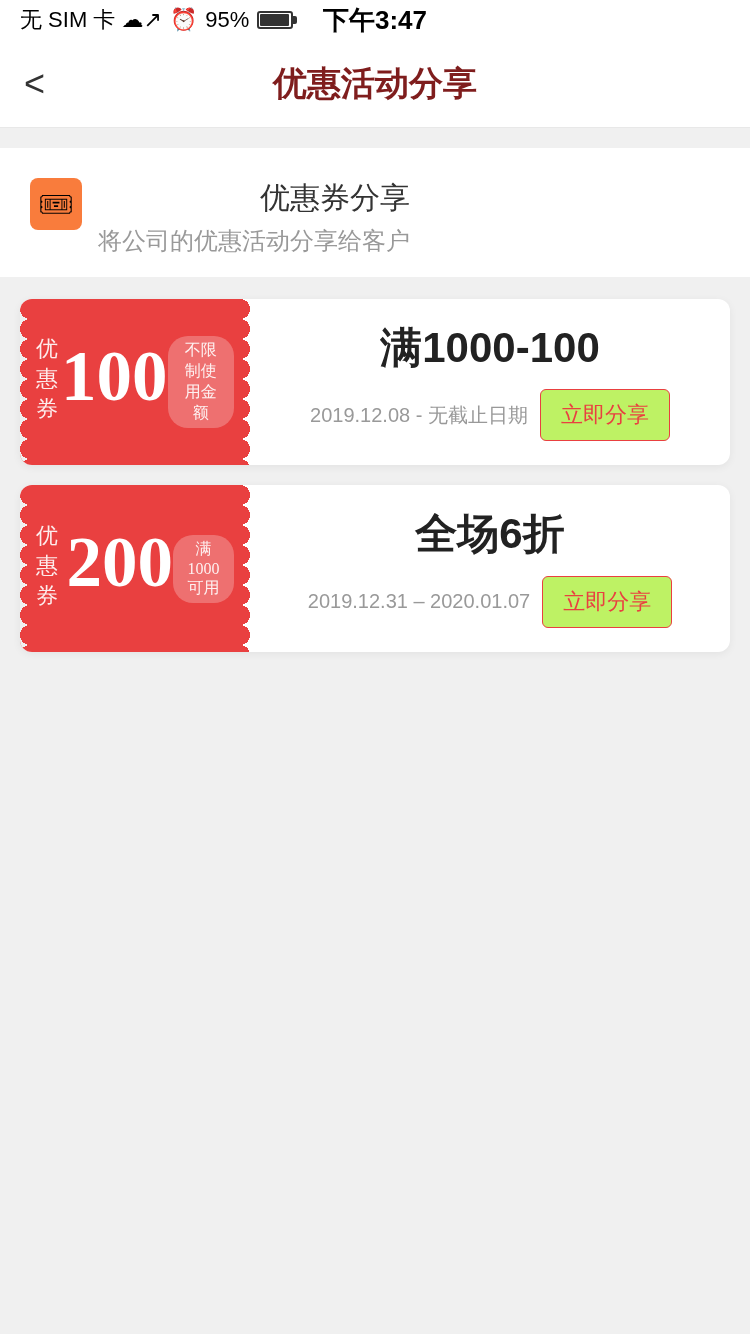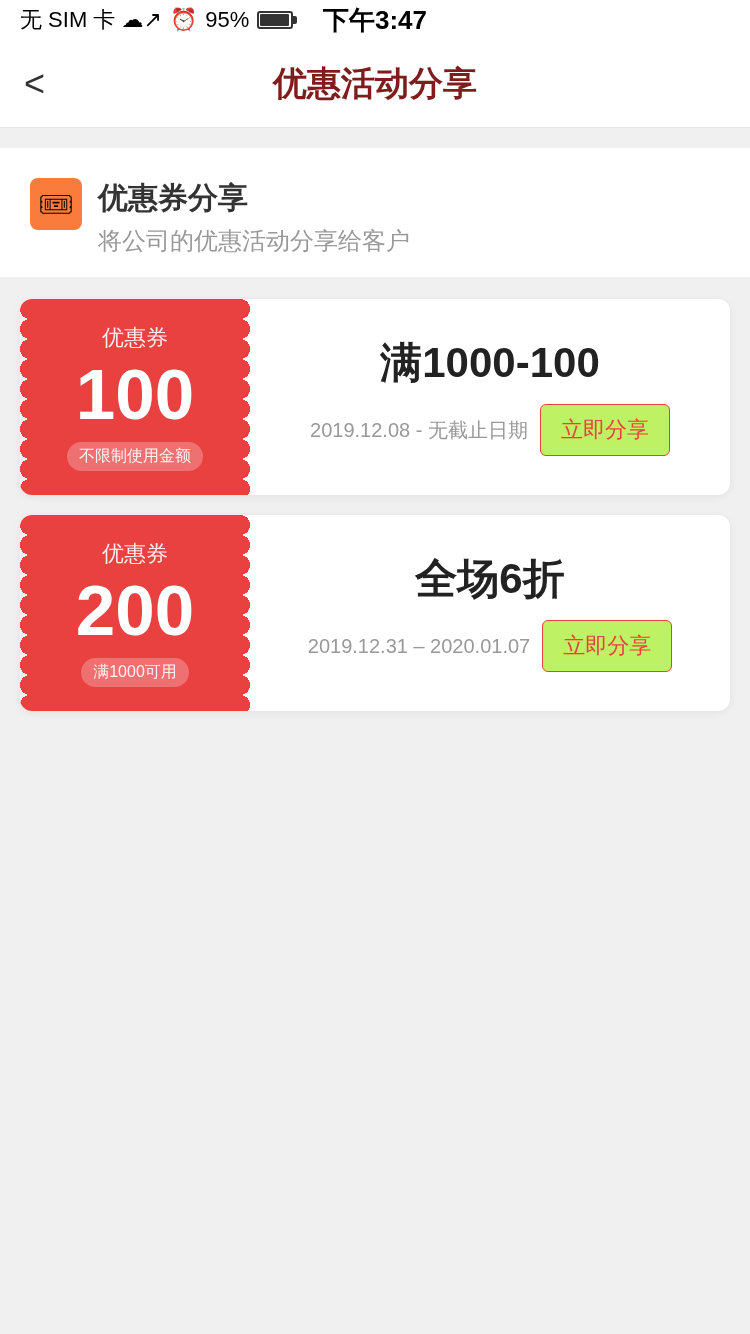--- a/index.html
+++ b/index.html
@@ -128,22 +128,23 @@
       flex-shrink: 0;
       font-size: 28px;
     }
     .section-text {
       display: flex;
       flex-direction: column;
       gap: 6px;
     }
     .section-title {
       font-size: 30px;
-      font-weight: 700;
+      font-weight: 400;
       color: #333;
+      text-align: right;
     }
     .section-subtitle {
       font-size: 24px;
       color: #999;
     }
 
     
     .coupon-list {
       display: flex;
       flex-direction: column;
@@ -161,25 +162,26 @@
       box-shadow: 0 2px 8px rgba(0,0,0,0.06);
     }
 
     
     .coupon-left {
       width: 230px;
       flex-shrink: 0;
       background: #e94040;
       color: #fff;
       display: flex;
-      flex-direction: column;
+      flex-direction: row;
       align-items: center;
       justify-content: center;
       padding: 24px 16px;
       position: relative;
+      font-family: Liberation Serif, serif;
     }
 
     
     .coupon-left::after {
       content: '';
       position: absolute;
       right: -10px;
       top: 0;
       bottom: 0;
       width: 20px;

